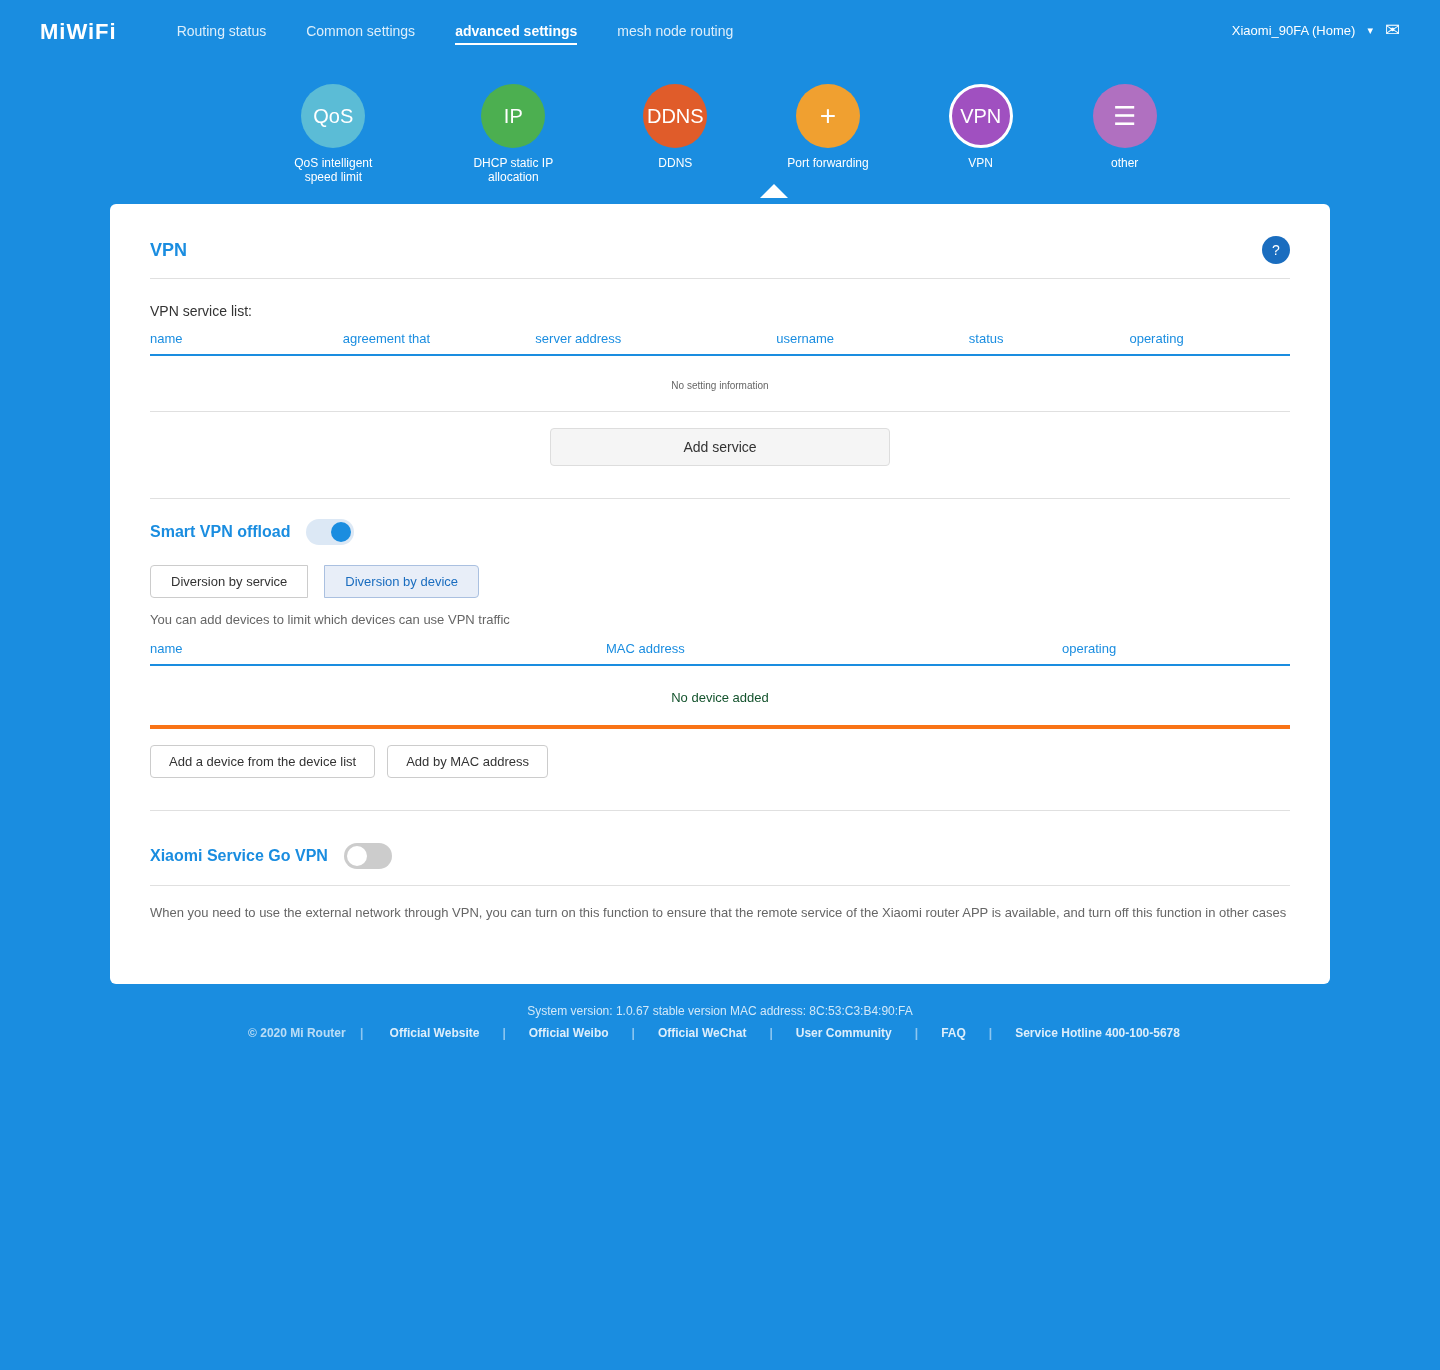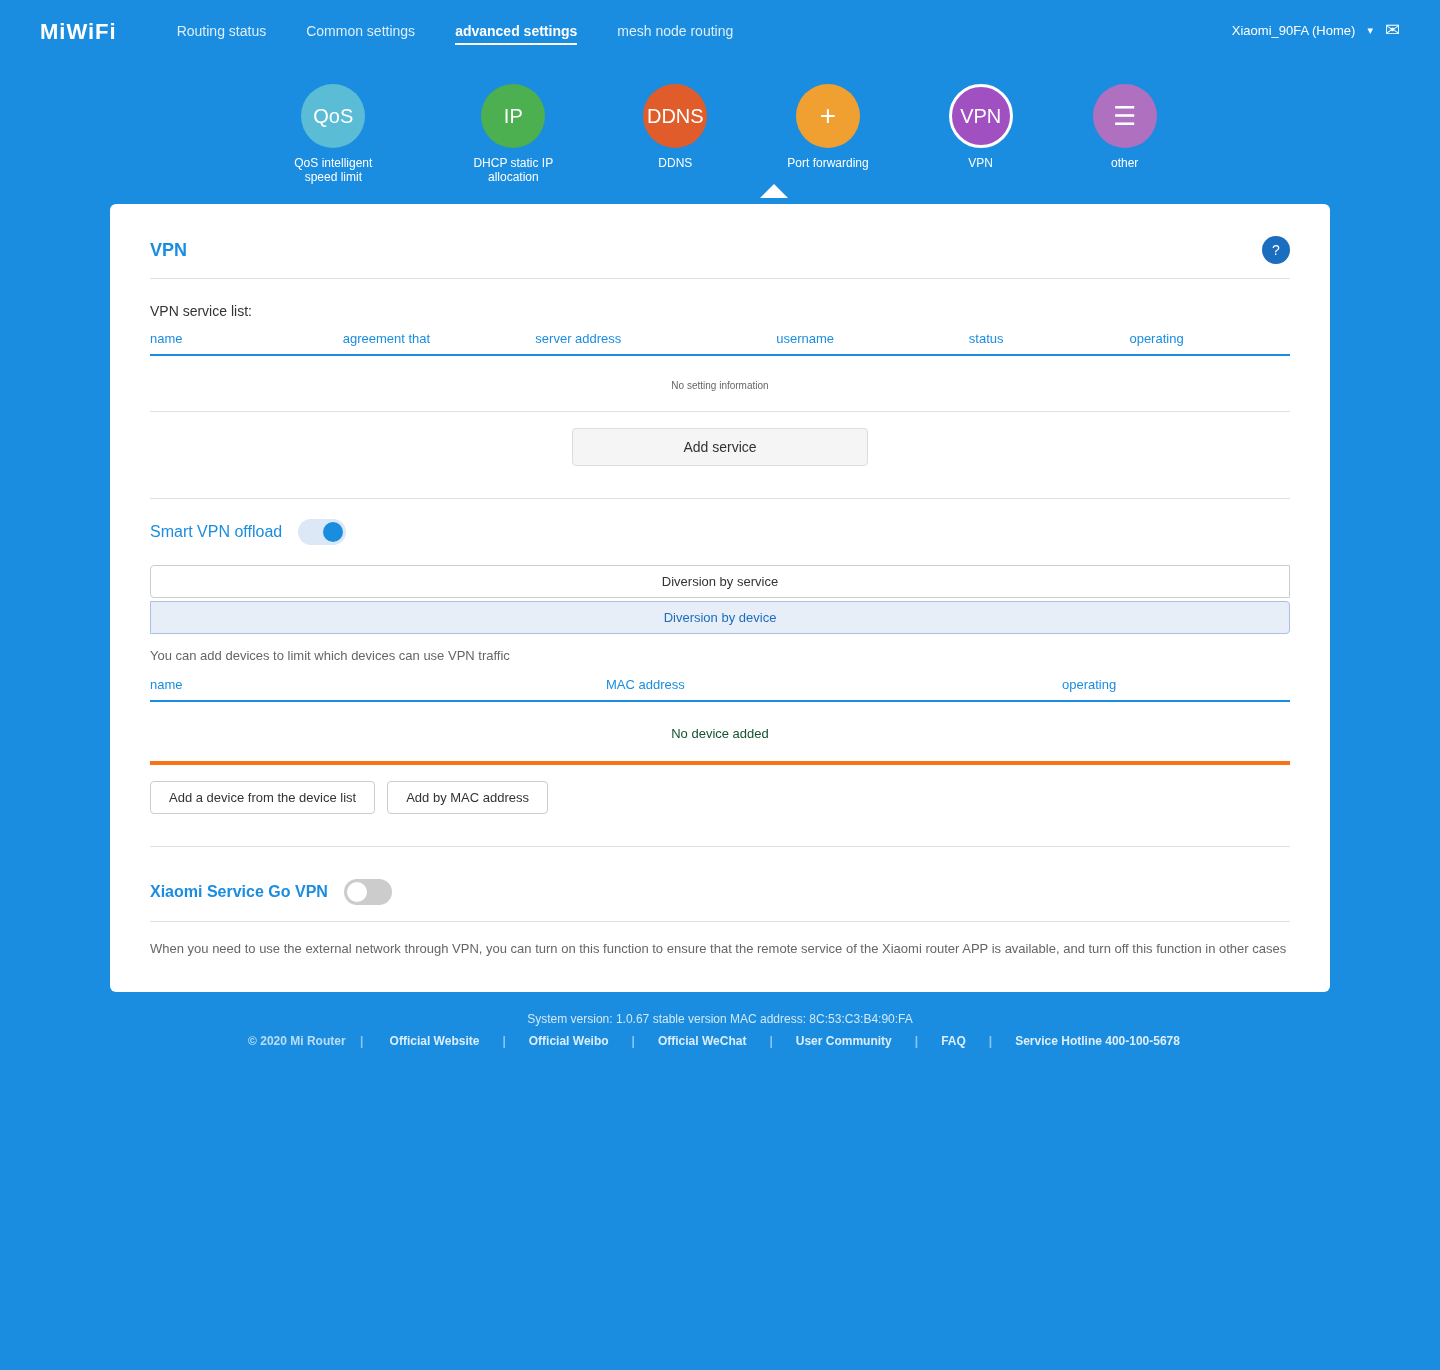--- a/index.html
+++ b/index.html
@@ -160,21 +160,21 @@
       color: #666;
       font-size: 10px;
       padding: 20px 0;
       border-bottom: 1px solid #e0e0e0;
     }
 
     .add-service-btn {
       display: block;
       margin: 16px auto;
       padding: 10px 0;
-      width: 296px;
+      width: 340px;
       background: #f5f5f5;
       border: 1px solid #ddd;
       border-radius: 4px;
       font-size: 14px;
       color: #333;
       cursor: pointer;
       text-align: center;
     }
 
     
@@ -185,21 +185,21 @@
     }
     .smart-vpn-header {
       display: flex;
       align-items: center;
       gap: 16px;
       margin-bottom: 20px;
     }
     .smart-vpn-title {
       color: #1a8de0;
       font-size: 16px;
-      font-weight: normal;
+      font-weight: bold;
     }
 
     
     .toggle-switch {
       position: relative;
       width: 48px;
       height: 26px;
       background: #ccc;
       border-radius: 13px;
       cursor: pointer;
@@ -213,23 +213,22 @@
       width: 20px;
       height: 20px;
       background: #1a8de0;
       border-radius: 50%;
       transition: right 0.2s;
     }
 
     
     .tab-buttons {
       display: flex;
-      gap: 3px;
+      gap: 16px;
       margin-bottom: 14px;
-      flex-direction: column;
     }
     .tab-btn {
       padding: 8px 20px;
       font-size: 13px;
       border: 1px solid #ccc;
       background: white;
       cursor: pointer;
       color: #333;
     }
     .tab-btn:first-child { border-radius: 4px 0 0 4px; }

